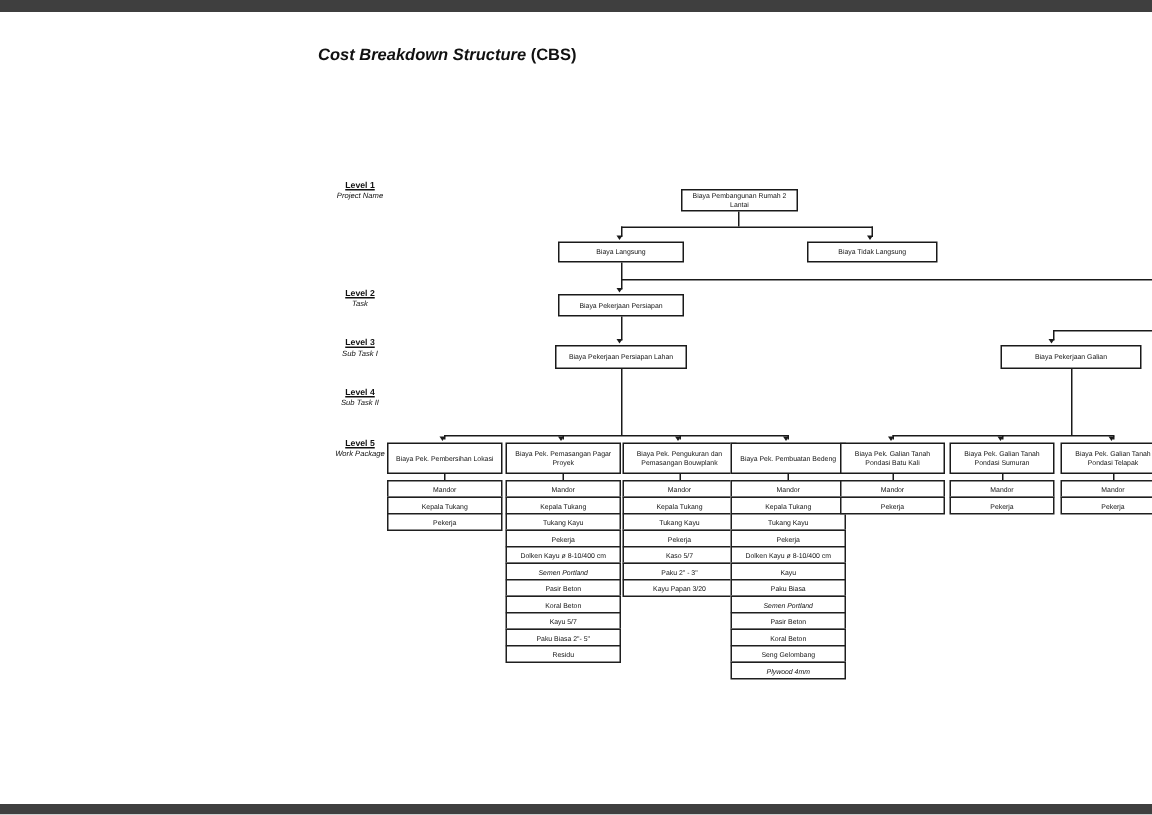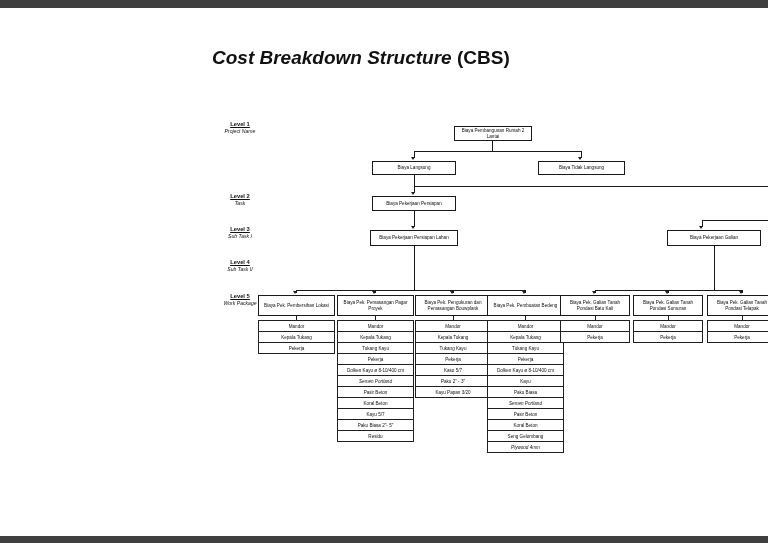--- a/index.html
+++ b/index.html
@@ -4,21 +4,21 @@
 <style>
   html,body { margin:0; padding:0; }
   body { width:768px; height:543px; background:#ffffff; overflow:hidden;
          font-family:"Liberation Sans", sans-serif; }
   #stage { position:relative; width:768px; height:543px; background:#ffffff; overflow:hidden; }
 
   .chrome-bar { position:absolute; left:0; width:768px; background:#3f3f3f; }
   #topbar { top:0; height:8px; }
   #botbar { bottom:0; height:7px; }
 
-  .doc-title { position:absolute; left:212px; top:47px; font-size:19px; font-weight:bold; color:#111; white-space:nowrap; }
+  .doc-title { position:absolute; left:212px; top:31px; font-size:11px; font-weight:bold; color:#111; white-space:nowrap; }
   .doc-title .ital { font-style:italic; }
 
   .lvl { position:absolute; width:64px; text-align:center; color:#111; line-height:1.25; }
   .lvl .lname { font-weight:bold; font-size:5.8px; text-decoration:underline; }
   .lvl .ldesc { font-style:italic; font-size:5.1px; }
 
   .box { position:absolute; background:#fff; border:1px solid #1a1a1a; box-sizing:border-box;
          display:flex; align-items:center; justify-content:center; text-align:center;
          font-size:4.6px; line-height:1.3; color:#111; padding:1px 2px; }
   .box.hv { border-width:1.4px; }

